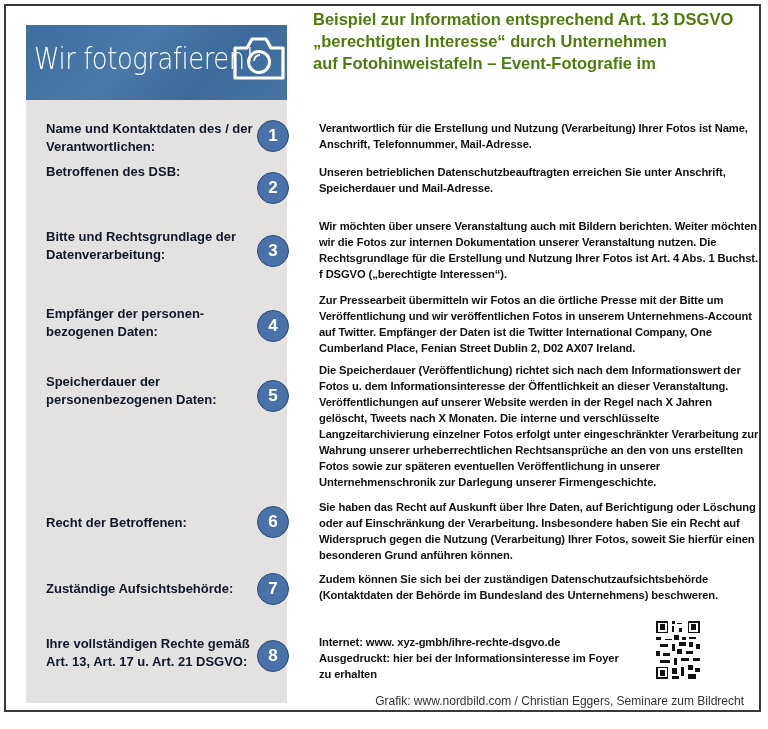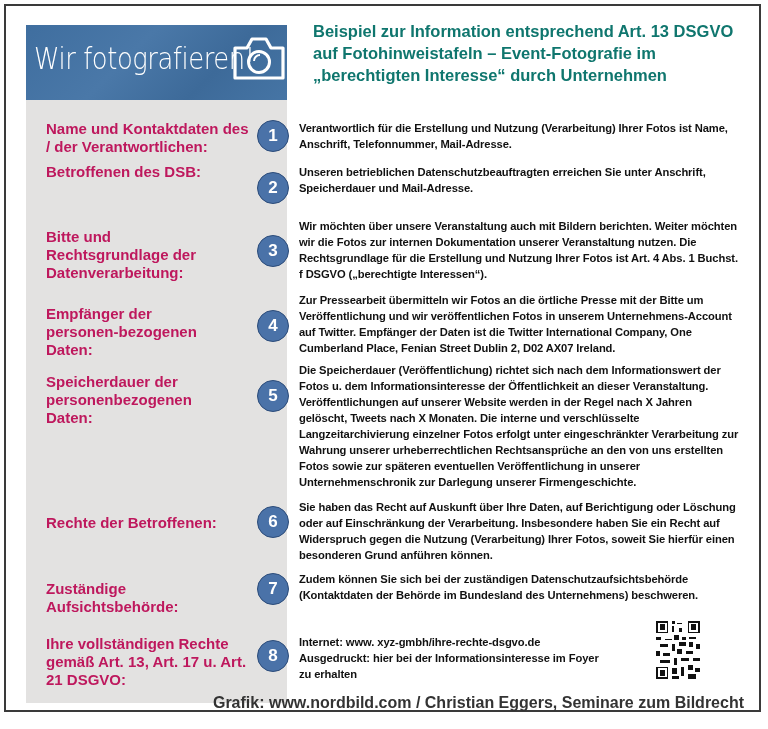--- a/index.html
+++ b/index.html
@@ -3,47 +3,47 @@
 <meta charset="utf-8">
 <style>
   html, body { margin:0; padding:0; background:#ffffff; }
   body { width:768px; height:729px; position:relative; overflow:hidden; font-family:"Liberation Sans", sans-serif; }
   .frame { position:absolute; left:4px; top:4px; width:757px; height:708px; border:2px solid #3a3a3a; box-sizing:border-box; background:#fff; }
   .banner { position:absolute; left:26px; top:25px; width:261px; height:75px;
     background: linear-gradient(135deg, #3f6e9f 0%, #4a78a8 40%, #3d6a99 70%, #4675a5 100%); }
   .banner-title { position:absolute; left:8px; top:16px; color:#fff; font-size:30px; font-family:"DejaVu Sans", sans-serif; font-weight:300; letter-spacing:-0.5px; white-space:nowrap; transform:scaleX(0.86); transform-origin:left center; }
   .camera { position:absolute; left:205px; top:9px; width:56px; height:48px; }
   .panel { position:absolute; left:26px; top:100px; width:261px; height:603px; background:#e3e2e1; }
-  .heading { position:absolute; left:313px; top:20px; width:440px; color:#0f766e; font-weight:bold; font-size:16.5px; line-height:22px; }
-  .label { position:absolute; left:46px; width:210px; color:#be185d; font-weight:bold; font-size:15px; line-height:18px; }
+  .heading { position:absolute; left:313px; top:8px; width:440px; color:#4d7c0f; font-weight:bold; font-size:16.5px; line-height:22px; }
+  .label { position:absolute; left:46px; width:210px; color:#0f172a; font-weight:bold; font-size:13px; line-height:18px; }
   .circle { position:absolute; left:257px; width:32px; height:32px; border-radius:50%; background:#4a72a8; border:1.5px solid #2c4c7a; box-sizing:border-box; color:#fff; font-weight:bold; font-size:17px; text-align:center; line-height:29px; }
-  .desc { position:absolute; left:299px; width:440px; color:#111; font-weight:bold; font-size:11.2px; line-height:16px; letter-spacing:-0.1px; }
+  .desc { position:absolute; left:319px; width:440px; color:#111; font-weight:bold; font-size:11.2px; line-height:16px; letter-spacing:-0.1px; }
   .qr { position:absolute; left:656px; top:620px; width:44px; height:60px; }
-  .credit { position:absolute; right:24px; top:694px; color:#333; font-size:16px;font-weight:bold; }
+  .credit { position:absolute; right:24px; top:694px; color:#333; font-size:12px; }
 </style>
 </head>
 <body>
 
 <div class="frame"></div>
 
 <div class="banner">
   <div class="banner-title">Wir fotografieren!</div>
   <svg class="camera" viewBox="0 0 56 48">
     <path d="M4 14 H16 L21 5 H35 L40 14 H52 V44 H4 Z" fill="none" stroke="#fff" stroke-width="3.2" stroke-linejoin="round"></path>
     <circle cx="28" cy="28" r="10.5" fill="none" stroke="#fff" stroke-width="3"></circle>
     <path d="M23 27 A6 6 0 0 1 29 21" fill="none" stroke="#fff" stroke-width="2"></path>
   </svg>
 </div>
 
 <div class="panel"></div>
 
 <div class="heading">
   <div>Beispiel zur Information entsprechend Art. 13 DSGVO</div>
+  <div>„berechtigten Interesse“ durch Unternehmen</div>
   <div>auf Fotohinweistafeln – Event-Fotografie im</div>
-  <div>„berechtigten Interesse“ durch Unternehmen</div>
 </div>
 
 <div class="label" style="top:120px">Name und Kontaktdaten des / der Verantwortlichen:</div>
 <div class="circle" style="top:120px">1</div>
 <div class="desc" style="top:120px">Verantwortlich für die Erstellung und Nutzung (Verarbeitung) Ihrer Fotos ist Name, Anschrift, Telefonnummer, Mail-Adresse.</div>
 
 <div class="label" style="top:163px">Betroffenen des DSB:</div>
 <div class="circle" style="top:172px">2</div>
 <div class="desc" style="top:164px">Unseren betrieblichen Datenschutzbeauftragten erreichen Sie unter Anschrift, Speicherdauer und Mail-Adresse.</div>
 
@@ -52,21 +52,21 @@
 <div class="desc" style="top:218px">Wir möchten über unsere Veranstaltung auch mit Bildern berichten. Weiter möchten wir die Fotos zur internen Dokumentation unserer Veranstaltung nutzen. Die Rechtsgrundlage für die Erstellung und Nutzung Ihrer Fotos ist Art. 4 Abs. 1 Buchst. f DSGVO („berechtigte Interessen“).</div>
 
 <div class="label" style="top:305px;width:170px">Empfänger der personen-bezogenen Daten:</div>
 <div class="circle" style="top:310px">4</div>
 <div class="desc" style="top:292px">Zur Pressearbeit übermitteln wir Fotos an die örtliche Presse mit der Bitte um Veröffentlichung und wir veröffentlichen Fotos in unserem Unternehmens-Account auf Twitter. Empfänger der Daten ist die Twitter International Company, One Cumberland Place, Fenian Street Dublin 2, D02 AX07 Ireland.</div>
 
 <div class="label" style="top:373px;width:180px">Speicherdauer der personenbezogenen Daten:</div>
 <div class="circle" style="top:380px">5</div>
 <div class="desc" style="top:362px">Die Speicherdauer (Veröffentlichung) richtet sich nach dem Informationswert der Fotos u. dem Informationsinteresse der Öffentlichkeit an dieser Veranstaltung. Veröffentlichungen auf unserer Website werden in der Regel nach X Jahren gelöscht, Tweets nach X Monaten. Die interne und verschlüsselte Langzeitarchivierung einzelner Fotos  erfolgt unter eingeschränkter Verarbeitung zur Wahrung unserer urheberrechtlichen Rechtsansprüche an den von uns erstellten Fotos sowie zur späteren eventuellen Veröffentlichung in unserer Unternehmenschronik zur Darlegung unserer Firmengeschichte.</div>
 
-<div class="label" style="top:514px">Rechte der Betroffenen:</div>
+<div class="label" style="top:514px">Recht der Betroffenen:</div>
 <div class="circle" style="top:506px">6</div>
 <div class="desc" style="top:499px">Sie haben das Recht auf Auskunft über Ihre Daten, auf Berichtigung oder Löschung oder auf Einschränkung der Verarbeitung. Insbesondere haben Sie ein Recht auf Widerspruch gegen die Nutzung (Verarbeitung) Ihrer Fotos, soweit Sie hierfür einen besonderen Grund anführen können.</div>
 
 <div class="label" style="top:580px">Zuständige Aufsichtsbehörde:</div>
 <div class="circle" style="top:573px">7</div>
 <div class="desc" style="top:571px">Zudem können Sie sich bei der zuständigen Datenschutzaufsichtsbehörde (Kontaktdaten der Behörde im Bundesland des Unternehmens) beschweren.</div>
 
 <div class="label" style="top:635px">Ihre vollständigen Rechte gemäß Art. 13, Art. 17 u. Art. 21 DSGVO:</div>
 <div class="circle" style="top:640px">8</div>
 <div class="desc" style="top:634px;width:300px">Internet: www. xyz-gmbh/ihre-rechte-dsgvo.de Ausgedruckt: hier bei der Informationsinteresse im Foyer zu erhalten</div>

